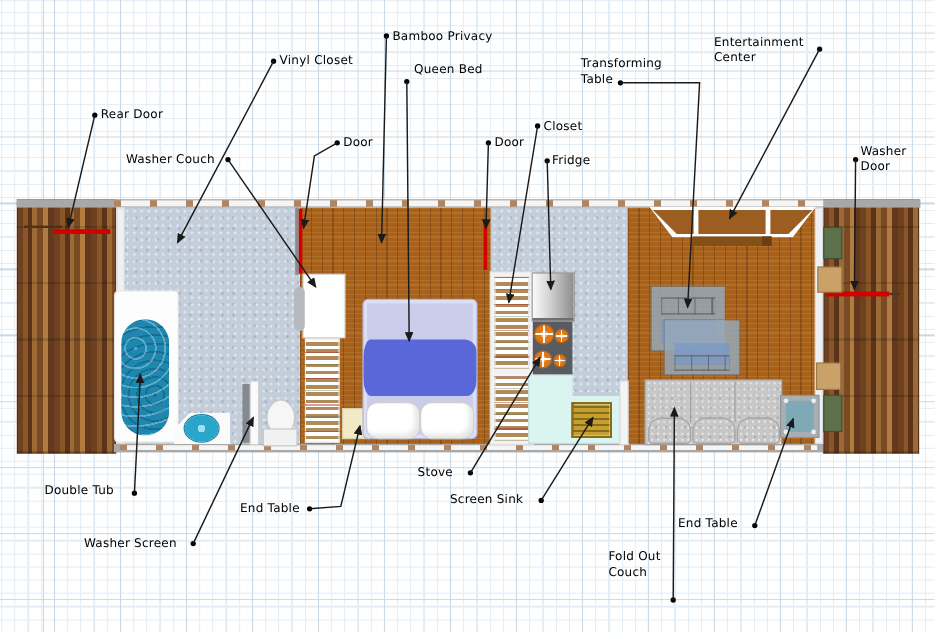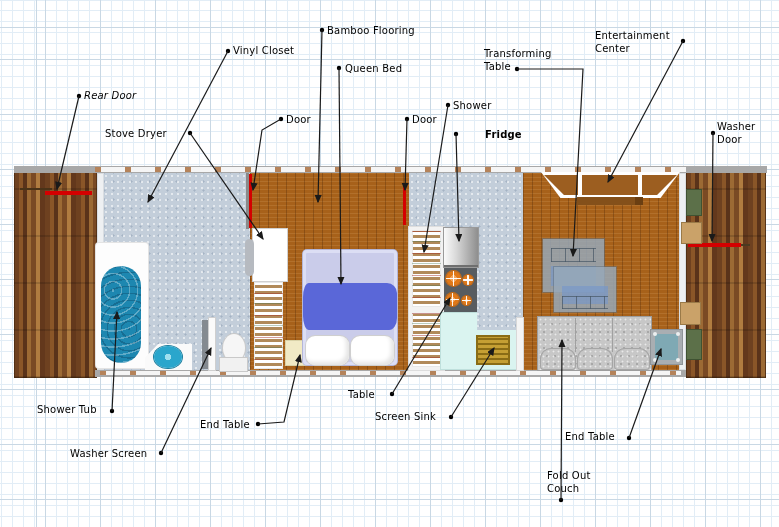--- a/index.html
+++ b/index.html
@@ -225,33 +225,33 @@
     <g>
         <circle cx="629" cy="438" r="2.2"></circle>
         <line x1="629" y1="438" x2="661" y2="349" marker-end="url(#arr)"></line>
       </g>
     <g>
         <circle cx="561" cy="500" r="2.2"></circle>
         <line x1="561" y1="500" x2="562" y2="340" marker-end="url(#arr)"></line>
       </g>
   </svg>
 
-  <div class="lbl" style="left:84px;top:89px;font-style:italic;">Rear Door</div>
-  <div class="lbl" style="left:105px;top:127px;">Stove Dryer</div>
+  <div class="lbl" style="left:84px;top:89px;">Rear Door</div>
+  <div class="lbl" style="left:105px;top:127px;">Washer Couch</div>
   <div class="lbl" style="left:233px;top:44px;">Vinyl Closet</div>
-  <div class="lbl" style="left:327px;top:24px;">Bamboo Flooring</div>
-  <div class="lbl" style="left:345px;top:62px;text-align:right;">Queen Bed</div>
+  <div class="lbl" style="left:327px;top:24px;">Bamboo Privacy</div>
+  <div class="lbl" style="left:345px;top:52px;text-align:right;">Queen Bed</div>
   <div class="lbl" style="left:286px;top:113px;">Door</div>
   <div class="lbl" style="left:412px;top:113px;">Door</div>
-  <div class="lbl" style="left:453px;top:99px;">Shower</div>
-  <div class="lbl" style="left:485px;top:128px;font-weight:bold;">Fridge</div>
+  <div class="lbl" style="left:453px;top:99px;">Closet</div>
+  <div class="lbl" style="left:460px;top:128px;">Fridge</div>
   <div class="lbl" style="left:484px;top:47px;width:74px;">Transforming Table</div>
   <div class="lbl" style="left:595px;top:29px;width:84px;">Entertainment Center</div>
   <div class="lbl" style="left:717px;top:120px;width:36px;">Washer Door</div>
-  <div class="lbl" style="left:37px;top:403px;">Shower Tub</div>
+  <div class="lbl" style="left:37px;top:403px;">Double Tub</div>
   <div class="lbl" style="left:70px;top:447px;">Washer Screen</div>
   <div class="lbl" style="left:200px;top:418px;">End Table</div>
-  <div class="lbl" style="left:348px;top:388px;">Table</div>
+  <div class="lbl" style="left:348px;top:388px;">Stove</div>
   <div class="lbl" style="left:375px;top:410px;">Screen Sink</div>
   <div class="lbl" style="left:565px;top:430px;">End Table</div>
-  <div class="lbl" style="left:507px;top:469px;width:50px;margin-left:40px;">Fold Out Couch</div>
+  <div class="lbl" style="left:507px;top:458px;width:50px;">Fold Out Couch</div>
 
 </div>
 
 </body></html>

